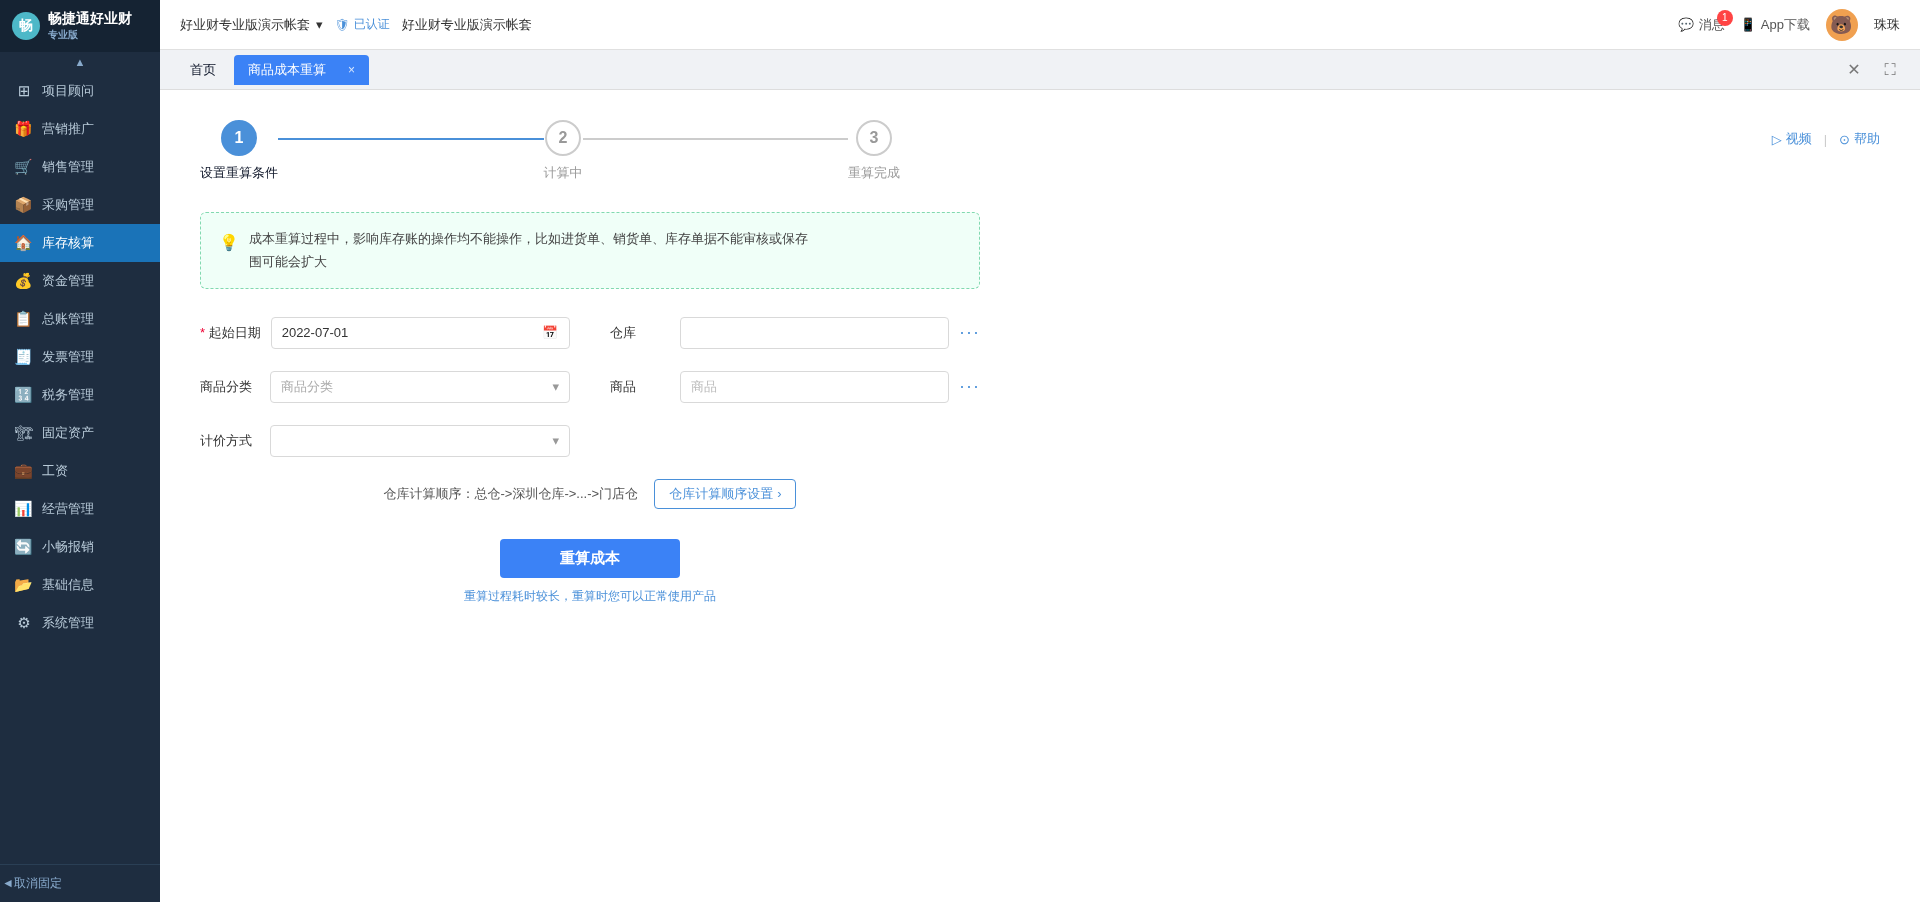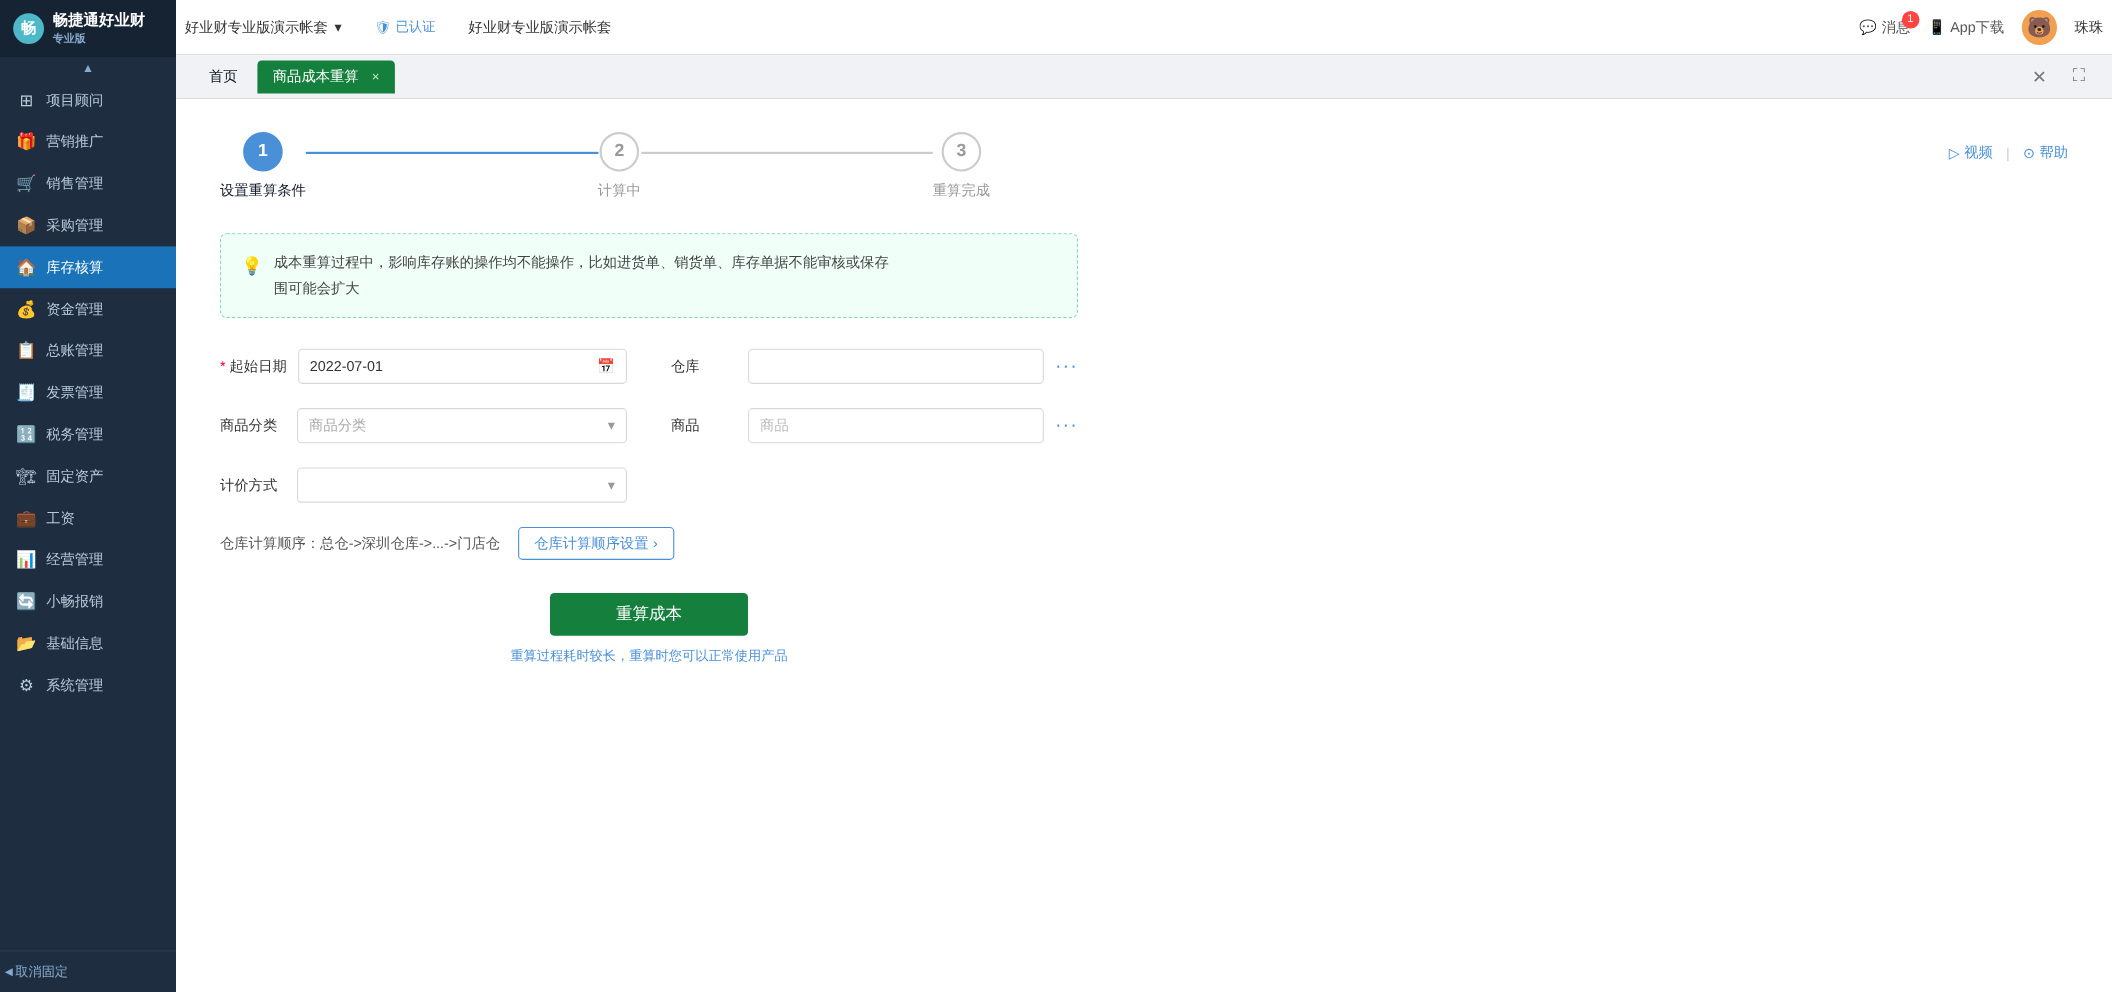--- a/index.html
+++ b/index.html
@@ -73,23 +73,23 @@
       flex-direction: column;
       overflow: hidden;
     }
 
     
     .topbar {
       background: #fff;
       border-bottom: 1px solid #e0e0e0;
       display: flex;
       align-items: center;
-      padding: 0 8px;
+      padding: 0 20px;
       height: 50px;
-      gap: 30px;
+      gap: 12px;
     }
     .topbar-account {
       display: flex;
       align-items: center;
       gap: 6px;
       color: #333;
       font-size: 13px;
       cursor: pointer;
     }
     .topbar-verified {
@@ -145,25 +145,25 @@
       gap: 4px;
     }
     .tab {
       padding: 6px 14px;
       cursor: pointer;
       font-size: 13px;
       border-radius: 4px 4px 0 0;
       color: #555;
     }
     .tab.active {
-      background: #15803d;
+      background: #3b82f6;
       color: #fff;
       display: flex;
       align-items: center;
-      gap: 12px;
+      gap: 22px;
     }
     .tab-close { font-size: 12px; cursor: pointer; color: rgba(255,255,255,0.8); }
     .tab-home { color: #0f172a; }
     .tabs-right {
       margin-left: auto;
       display: flex;
       align-items: center;
       gap: 8px;
     }
     .tab-action-btn {
@@ -340,48 +340,50 @@
     .form-placeholder { color: #bbb; }
 
     
     .calc-order-row {
       display: flex;
       align-items: center;
       gap: 16px;
       margin-bottom: 30px;
       font-size: 13px;
       color: #555;
+      justify-content: center;
     }
     .calc-order-btn {
       border: 1px solid #4a90d9;
       color: #4a90d9;
       border-radius: 4px;
       padding: 5px 14px;
       cursor: pointer;
       font-size: 13px;
       display: flex;
       align-items: center;
       gap: 4px;
       background: #fff;
     }
 
     
     .submit-area {
       text-align: center;
       margin-top: 10px;
     }
     .submit-btn {
-      background: #15803d;
+      background: #3b82f6;
       color: #fff;
       border: none;
       border-radius: 4px;
       padding: 10px 60px;
       font-size: 15px;
       cursor: pointer;
       margin-bottom: 10px;
+      font-weight: bold;
     }
     .submit-hint {
       font-size: 12px;
       color: #4a90d9;
     }
 
     .stepper-wrapper {
       position: relative;
       margin-bottom: 30px;
     }

